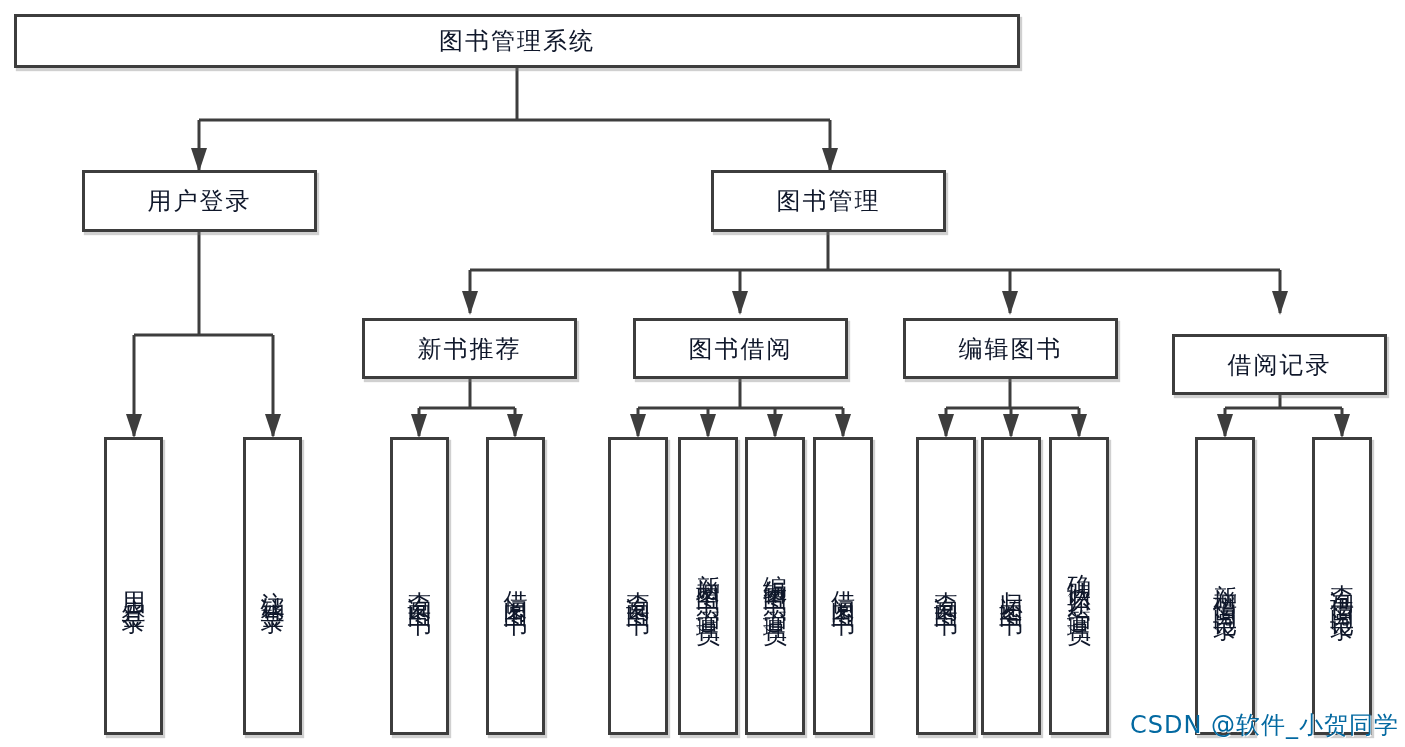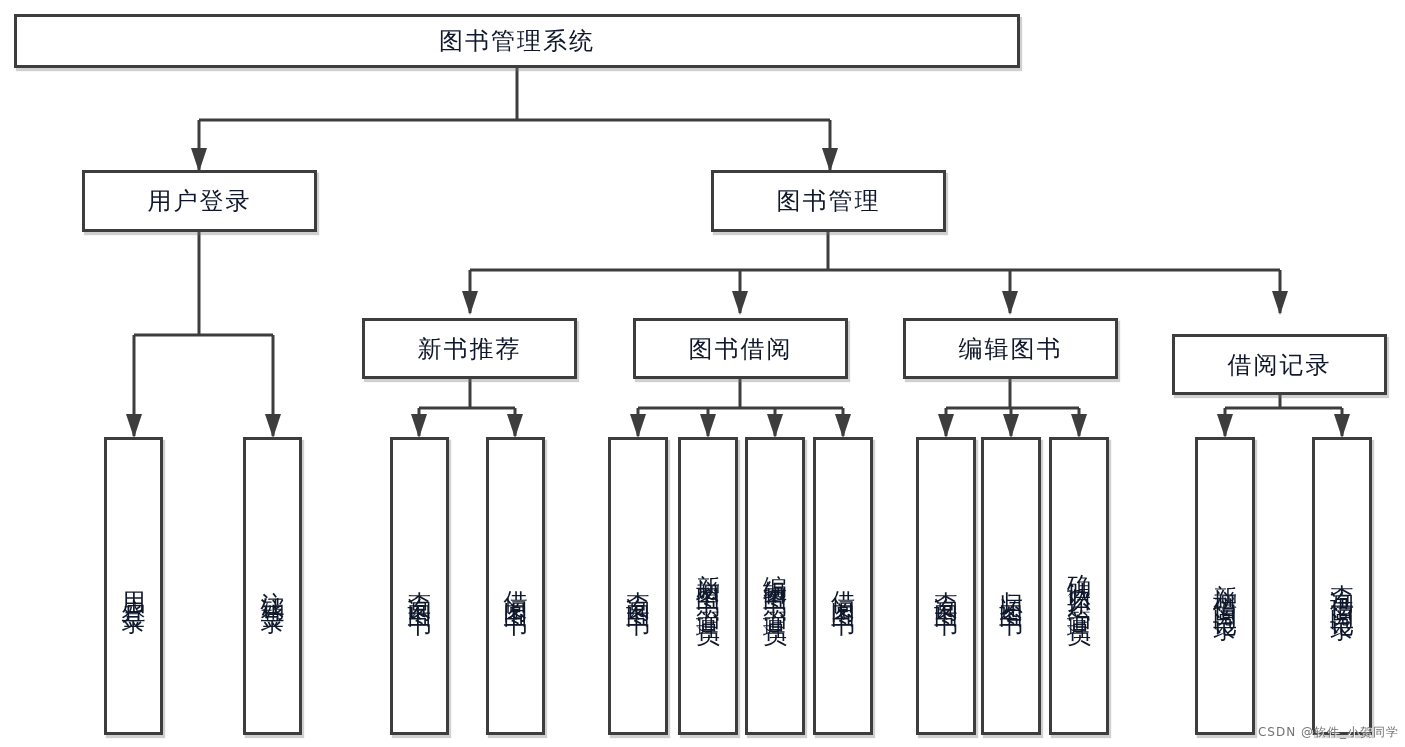--- a/index.html
+++ b/index.html
@@ -26,22 +26,22 @@
     letter-spacing:7px;
     line-height:1;
     white-space:nowrap;
   }
   
   .lvl2{top:318px;height:61px;width:215px;}
   .leaf{top:437px;height:298px;width:60px;}
   #watermark{
     position:absolute;
     right:6px;bottom:6px;
-    font-size:12px;
-    color:#737373;
+    font-size:24px;
+    color:#0369a1;
     letter-spacing:1px;
     text-shadow:1px 1px 0 #ffffff;
     white-space:nowrap;
   }
 </style>
 </head>
 <body>
 
 <svg id="connectors" viewBox="0 0 1405 747" xmlns="http://www.w3.org/2000/svg">
   <defs>

